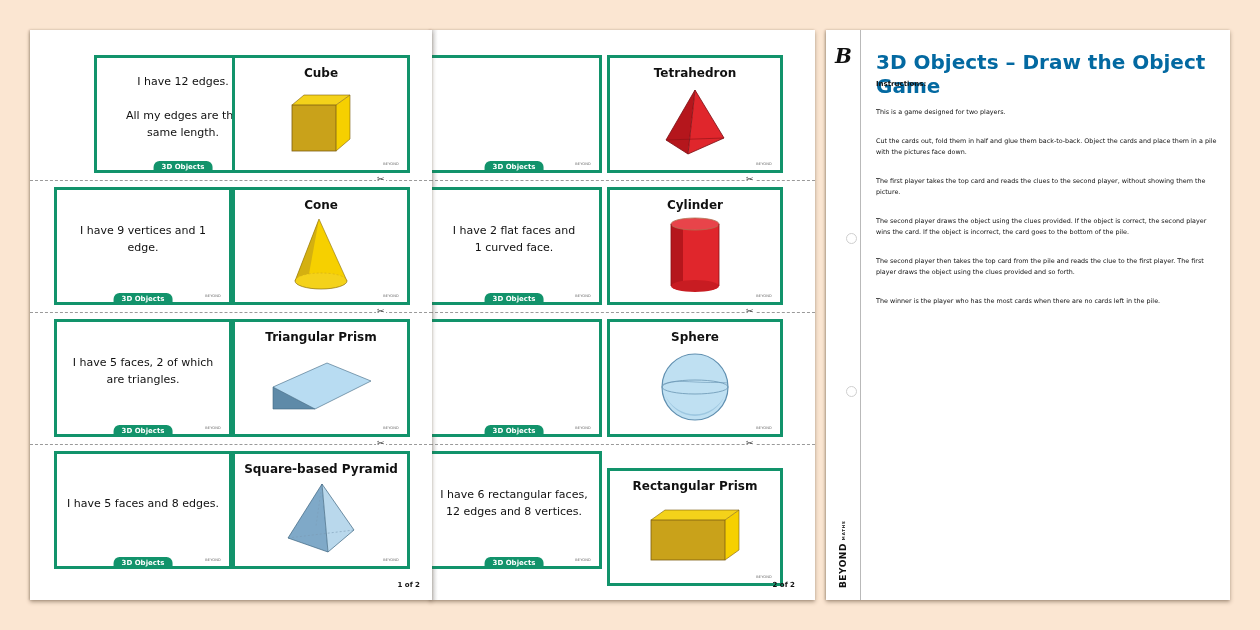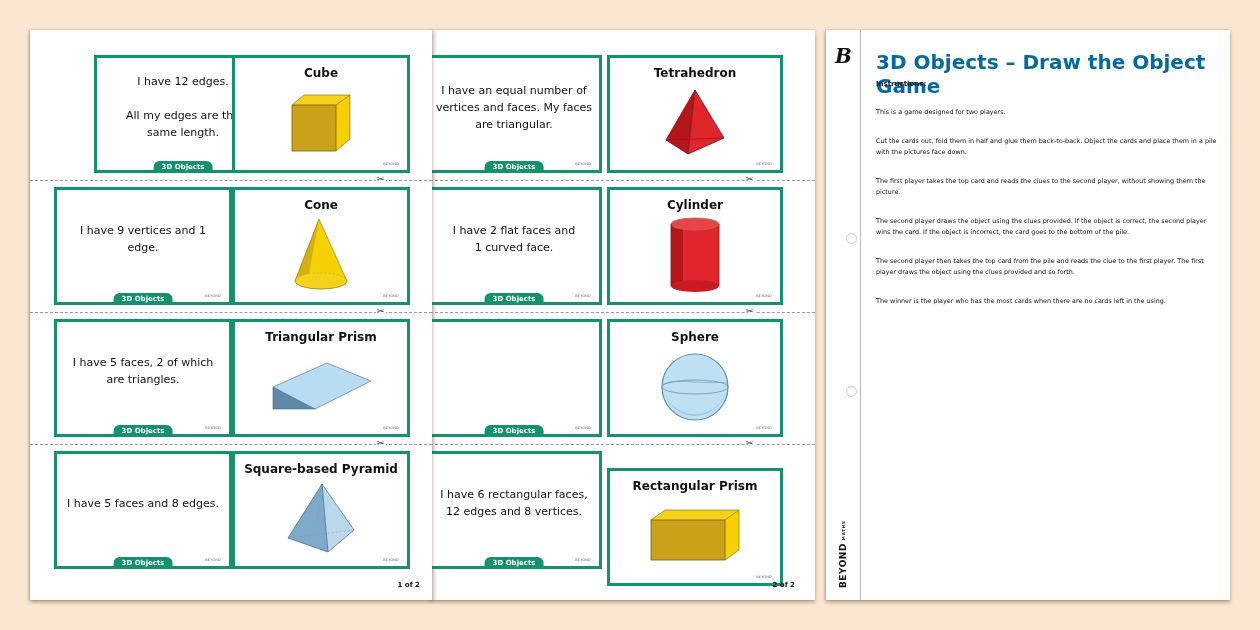--- a/index.html
+++ b/index.html
@@ -76,23 +76,20 @@
     position:absolute; left:50px; right:12px; font-size:6.4px; line-height:11px; color:#111;
   }
 </style>
 </head>
 <body>
 
 <div class="page" id="page2">
 
   <div class="row" style="top:25px;">
     <div class="card" style="left:-4px;width:170px;">
-      <div class="clue">I have an equal number of
-vertices and faces. My faces
-are triangular.</div>
       <span class="tag">3D Objects</span>
       <span class="brand-mini">BEYOND</span>
     </div>
     <div class="card" style="left:177px;width:170px;">
       <div class="pic-title">Tetrahedron</div>
       <div class="pic">
         <svg width="70" height="70" viewBox="0 0 70 70">
           <polygon points="35,2 6,52 28,66" fill="#b5161c"></polygon>
           <polygon points="35,2 28,66 64,50" fill="#e0262c"></polygon>
           <polyline points="6,52 64,50" fill="none" stroke="#8a1015" stroke-width="0.6"></polyline>
@@ -284,14 +281,14 @@
       <span>BEYOND</span><small>MATHS</small>
     </span>
   </div>
   <div class="doc-title">3D Objects – Draw the Object Game</div>
   <div class="doc-sub">Instructions:</div>
   <div class="para" style="top:77px;">This is a game designed for two players.</div>
   <div class="para" style="top:106px;">Cut the cards out, fold them in half and glue them back-to-back. Object the cards and place them in a pile with the pictures face down.</div>
   <div class="para" style="top:146px;">The first player takes the top card and reads the clues to the second player, without showing them the picture.</div>
   <div class="para" style="top:186px;">The second player draws the object using the clues provided. If the object is correct, the second player wins the card. If the object is incorrect, the card goes to the bottom of the pile.</div>
   <div class="para" style="top:226px;">The second player then takes the top card from the pile and reads the clue to the first player. The first player draws the object using the clues provided and so forth.</div>
-  <div class="para" style="top:266px;">The winner is the player who has the most cards when there are no cards left in the using.</div>
+  <div class="para" style="top:266px;">The winner is the player who has the most cards when there are no cards left in the pile.</div>
 </div>
 
 </body></html>

